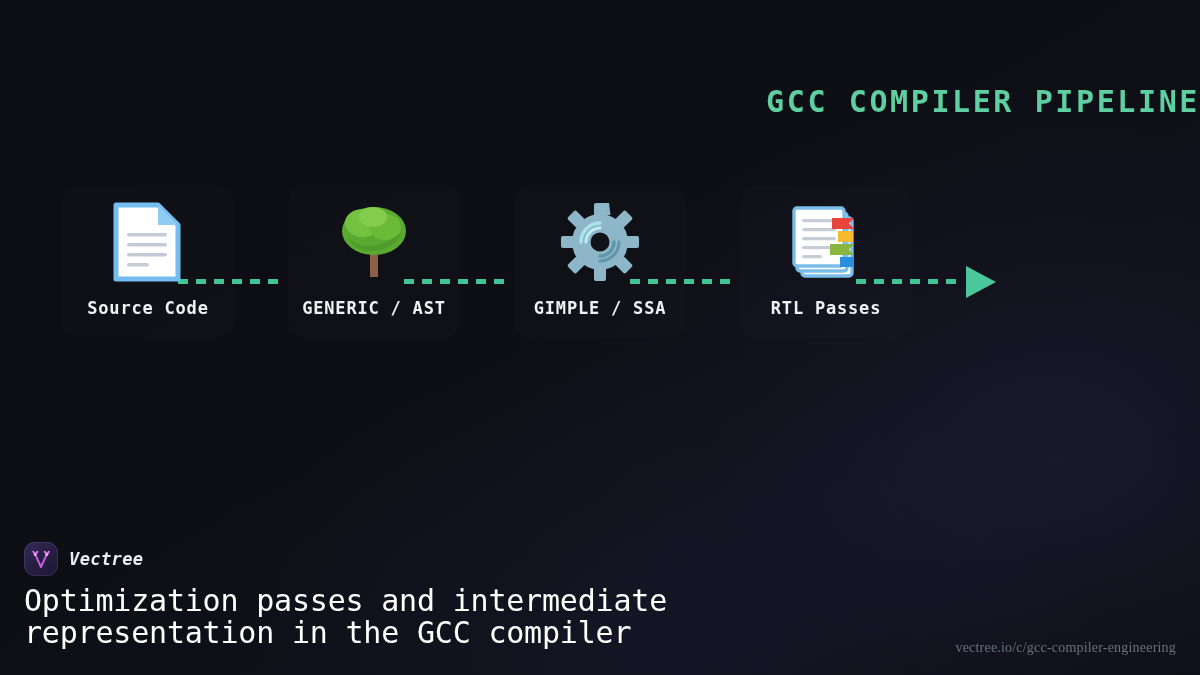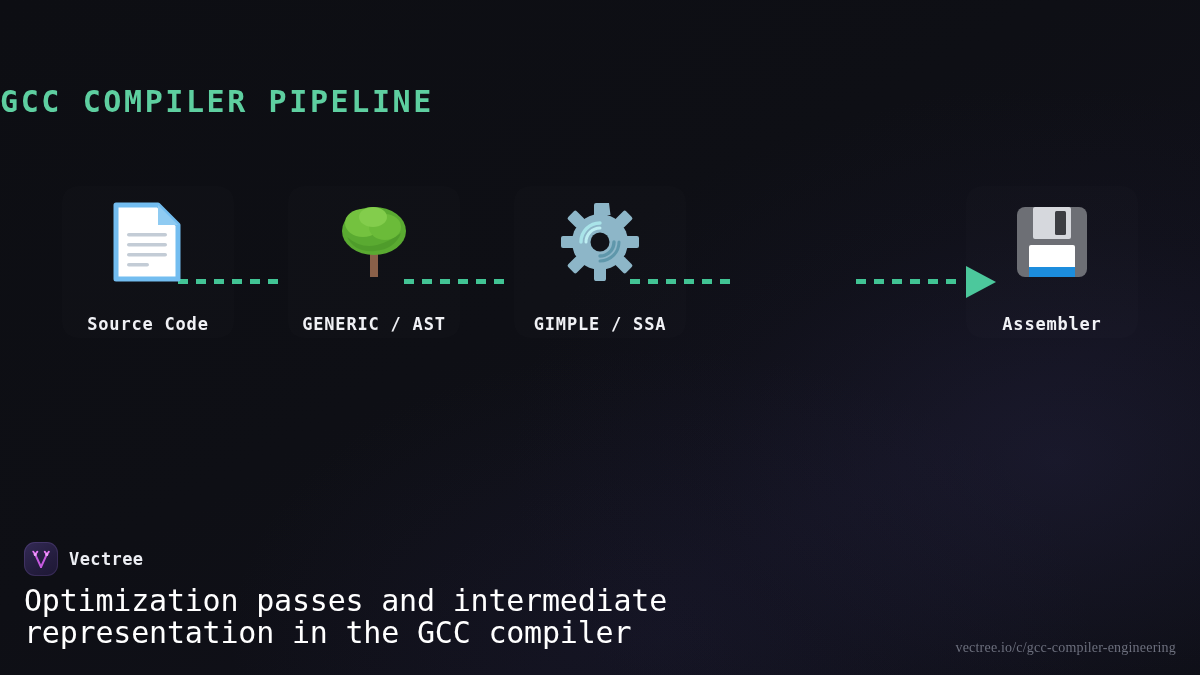--- a/index.html
+++ b/index.html
@@ -17,21 +17,21 @@
       radial-gradient(760px 520px at 88% 68%, rgba(64,60,120,0.20) 0%, rgba(40,38,80,0.07) 45%, rgba(0,0,0,0) 72%),
       radial-gradient(620px 420px at 55% 95%, rgba(48,46,96,0.16) 0%, rgba(0,0,0,0) 70%),
       linear-gradient(150deg, #0d0e13 0%, #0e0f15 45%, #101019 72%, #0d0e14 100%);
     overflow:hidden;
   }
 
   
   #title {
     position:absolute;
     top:84px; left:0; right:0;
-    text-align:left;
+    text-align:right;
     color:#5ecfa0;
     font-size:30px;
     font-weight:700;
     letter-spacing:2.6px;
     font-family:"DejaVu Sans Mono", monospace;
     white-space:nowrap;
   }
 
   
   #pipeline {
@@ -51,21 +51,21 @@
     justify-content:flex-start;
   }
   .icon-wrap {
     width:96px; height:96px;
     margin-top:8px;
     display:flex; align-items:center; justify-content:center;
     position:relative;
   }
   .icon-wrap svg { display:block; }
   .stage-label {
-    margin-top:24px;
+    margin-top:8px;
     color:#f0f1f5;
     font-size:17px;
     font-weight:700;
     letter-spacing:0.8px;
     white-space:nowrap;
     font-family:"DejaVu Sans Mono", monospace;
     text-align:center;
   }
 
   
@@ -89,21 +89,21 @@
   
   #bottom {
     position:absolute;
     left:0; right:0; bottom:0;
     height:138px;
     padding:0 24px;
   }
   #brand {
     position:absolute;
     left:24px; top:5px;
-    display:flex; align-items:center; gap:11px;
+    display:flex; align-items:center; gap:11px;font-style:italic;
   }
   #brand-logo {
     width:34px; height:34px;
     border-radius:11px;
     background:linear-gradient(145deg,#332a55 0%,#241d3e 60%,#1d1734 100%);
     display:flex; align-items:center; justify-content:center;
     box-shadow:inset 0 0 0 1px rgba(160,120,220,0.18);
   }
   #brand-name {
     color:#eceef3;
@@ -202,33 +202,42 @@
           <circle cx="41" cy="41" r="9.5" fill="#111218"></circle>
           <path d="M41 22 a19 19 0 0 0 -19 19" fill="none" stroke="#a9e4e9" stroke-width="3.4" stroke-linecap="round"></path>
           <path d="M41 27 a14 14 0 0 0 -14 14" fill="none" stroke="#bdeef2" stroke-width="3" stroke-linecap="round"></path>
           <path d="M55 41 a14 14 0 0 1 -14 14" fill="none" stroke="#5f97ab" stroke-width="3.4" stroke-linecap="round"></path>
           <path d="M60 41 a19 19 0 0 1 -19 19" fill="none" stroke="#5f97ab" stroke-width="3" stroke-linecap="round"></path>
         </svg>
       </div>
       <div class="stage-label">GIMPLE / SSA</div>
     </div>
 
-
-    <div class="stage-card" style="left:966px;">
-      <div class="icon-wrap">
-        <svg width="78" height="78" viewBox="0 0 78 78">
-          <rect x="4" y="4" width="70" height="70" rx="8" fill="#6d6f75"></rect>
-          <rect x="20" y="4" width="38" height="32" rx="2" fill="#d6d8dd"></rect>
-          <rect x="42" y="8" width="11" height="24" rx="1.5" fill="#3c3d42"></rect>
-          <rect x="16" y="42" width="46" height="32" rx="2" fill="#ffffff"></rect>
-          <rect x="16" y="64" width="46" height="10" fill="#1c8ddd"></rect>
-        </svg>
-      </div>
-      <div class="stage-label">Assembler</div>
-    </div>
+    <div class="stage-card" style="left:740px;">
+      <div class="icon-wrap">
+        <svg width="80" height="80" viewBox="0 0 80 80">
+          <rect x="16" y="16" width="50" height="58" rx="3" fill="#ffffff" stroke="#79bdea" stroke-width="3.4"></rect>
+          <rect x="11" y="11" width="50" height="58" rx="3" fill="#ffffff" stroke="#79bdea" stroke-width="3.4"></rect>
+          <rect x="8" y="6" width="50" height="58" rx="3" fill="#ffffff" stroke="#79bdea" stroke-width="3.4"></rect>
+          <g fill="#c6cfd8">
+            <rect x="16" y="17" width="34" height="3.2" rx="1.6"></rect>
+            <rect x="16" y="26" width="34" height="3.2" rx="1.6"></rect>
+            <rect x="16" y="35" width="34" height="3.2" rx="1.6"></rect>
+            <rect x="16" y="44" width="34" height="3.2" rx="1.6"></rect>
+            <rect x="16" y="53" width="20" height="3.2" rx="1.6"></rect>
+          </g>
+          <path d="M46 16 h22 l-5 5.5 l5 5.5 h-22 Z" fill="#e8453c"></path>
+          <path d="M52 29 h15 v11 h-15 Z" fill="#f4bb2e"></path>
+          <path d="M44 42 h24 l-5 5.5 l5 5.5 h-24 Z" fill="#8ab53f"></path>
+          <path d="M54 55 h14 v10 h-14 Z" fill="#2b8fe0"></path>
+        </svg>
+      </div>
+      <div class="stage-label">RTL Passes</div>
+    </div>
+
 
   </div>
 
   <div id="bottom">
 
     <div id="brand">
       <div id="brand-logo">
         <svg width="22" height="22" viewBox="0 0 22 22">
           <path d="M11 19 L5.2 6.4" stroke="#c65ae0" stroke-width="2" stroke-linecap="round" fill="none"></path>
           <path d="M11 19 L16.8 6.4" stroke="#c65ae0" stroke-width="2" stroke-linecap="round" fill="none"></path>

